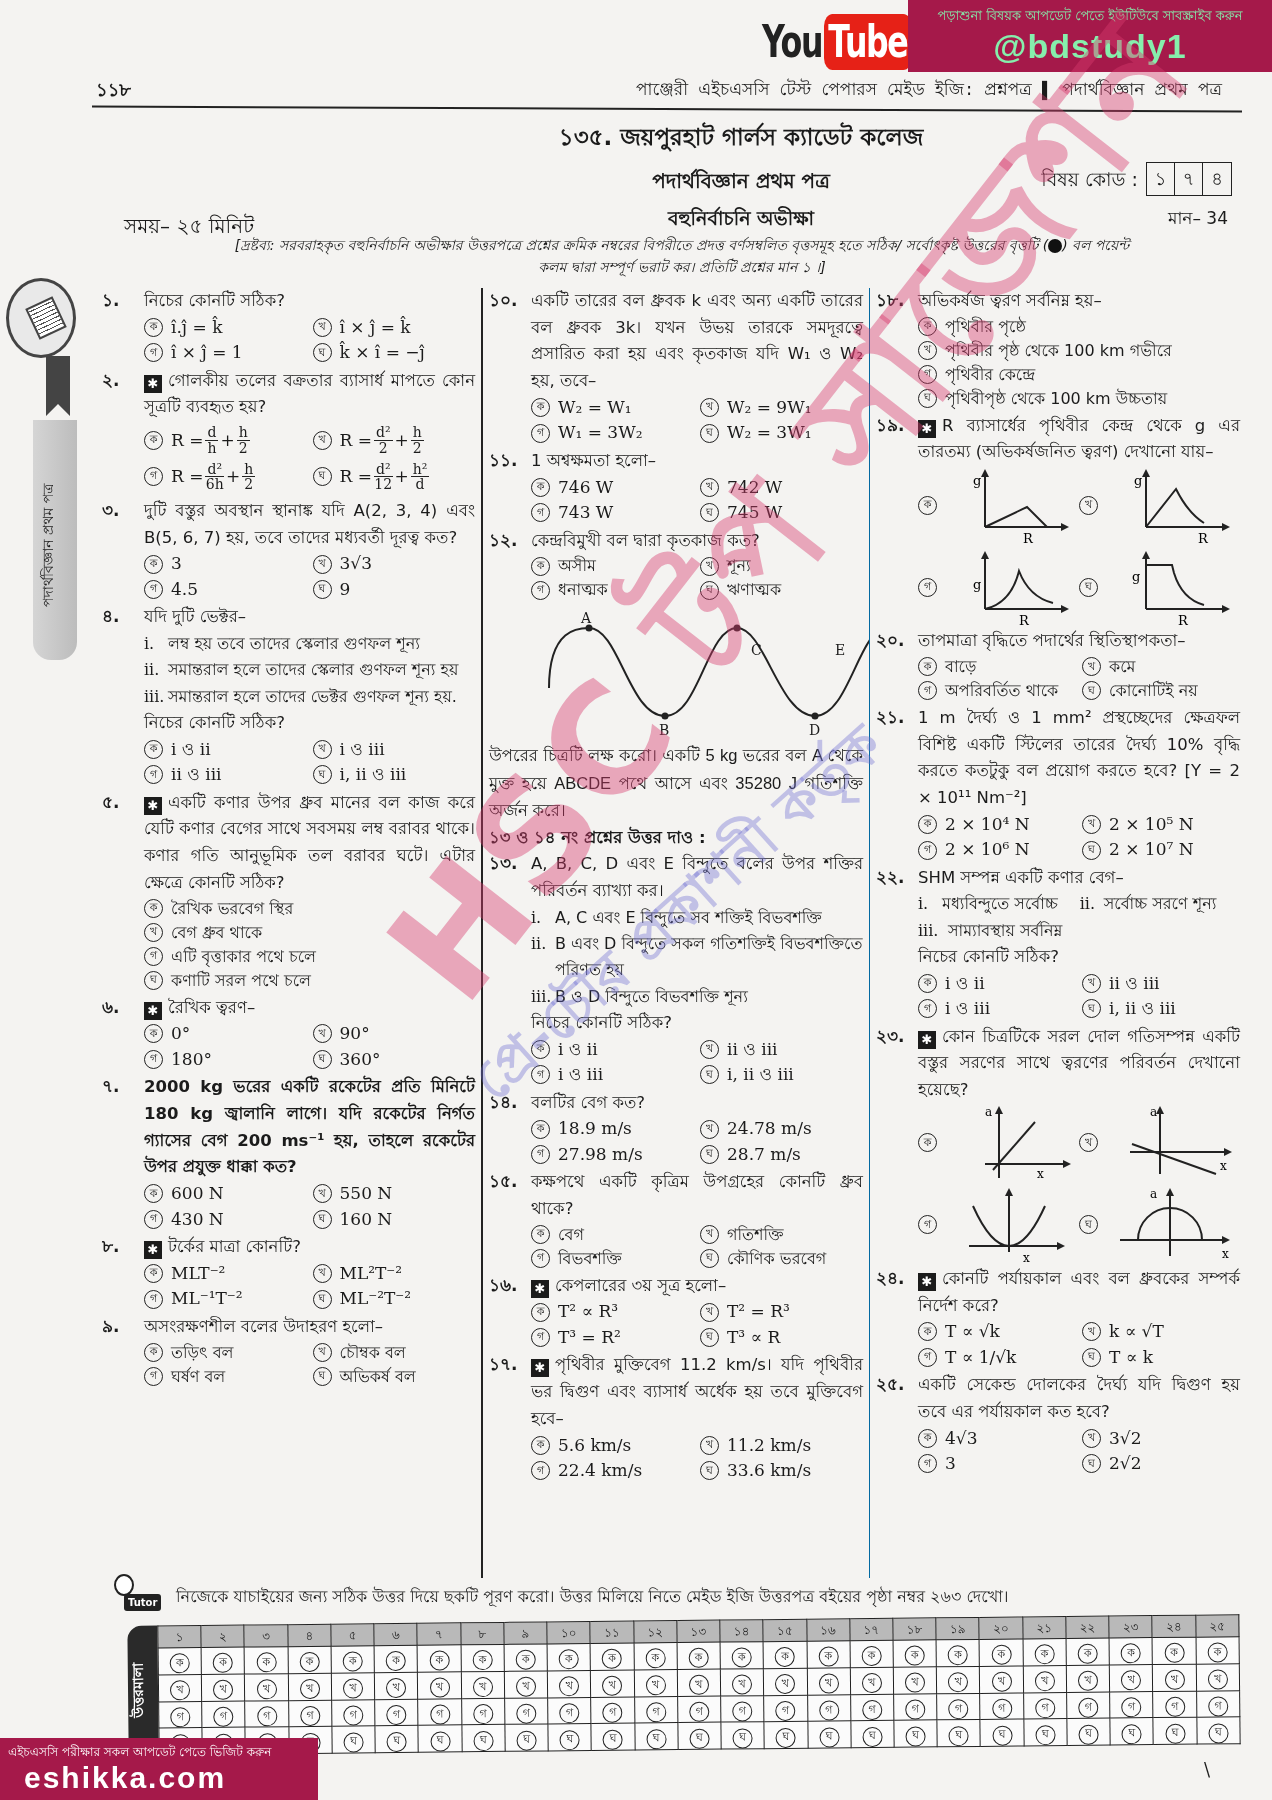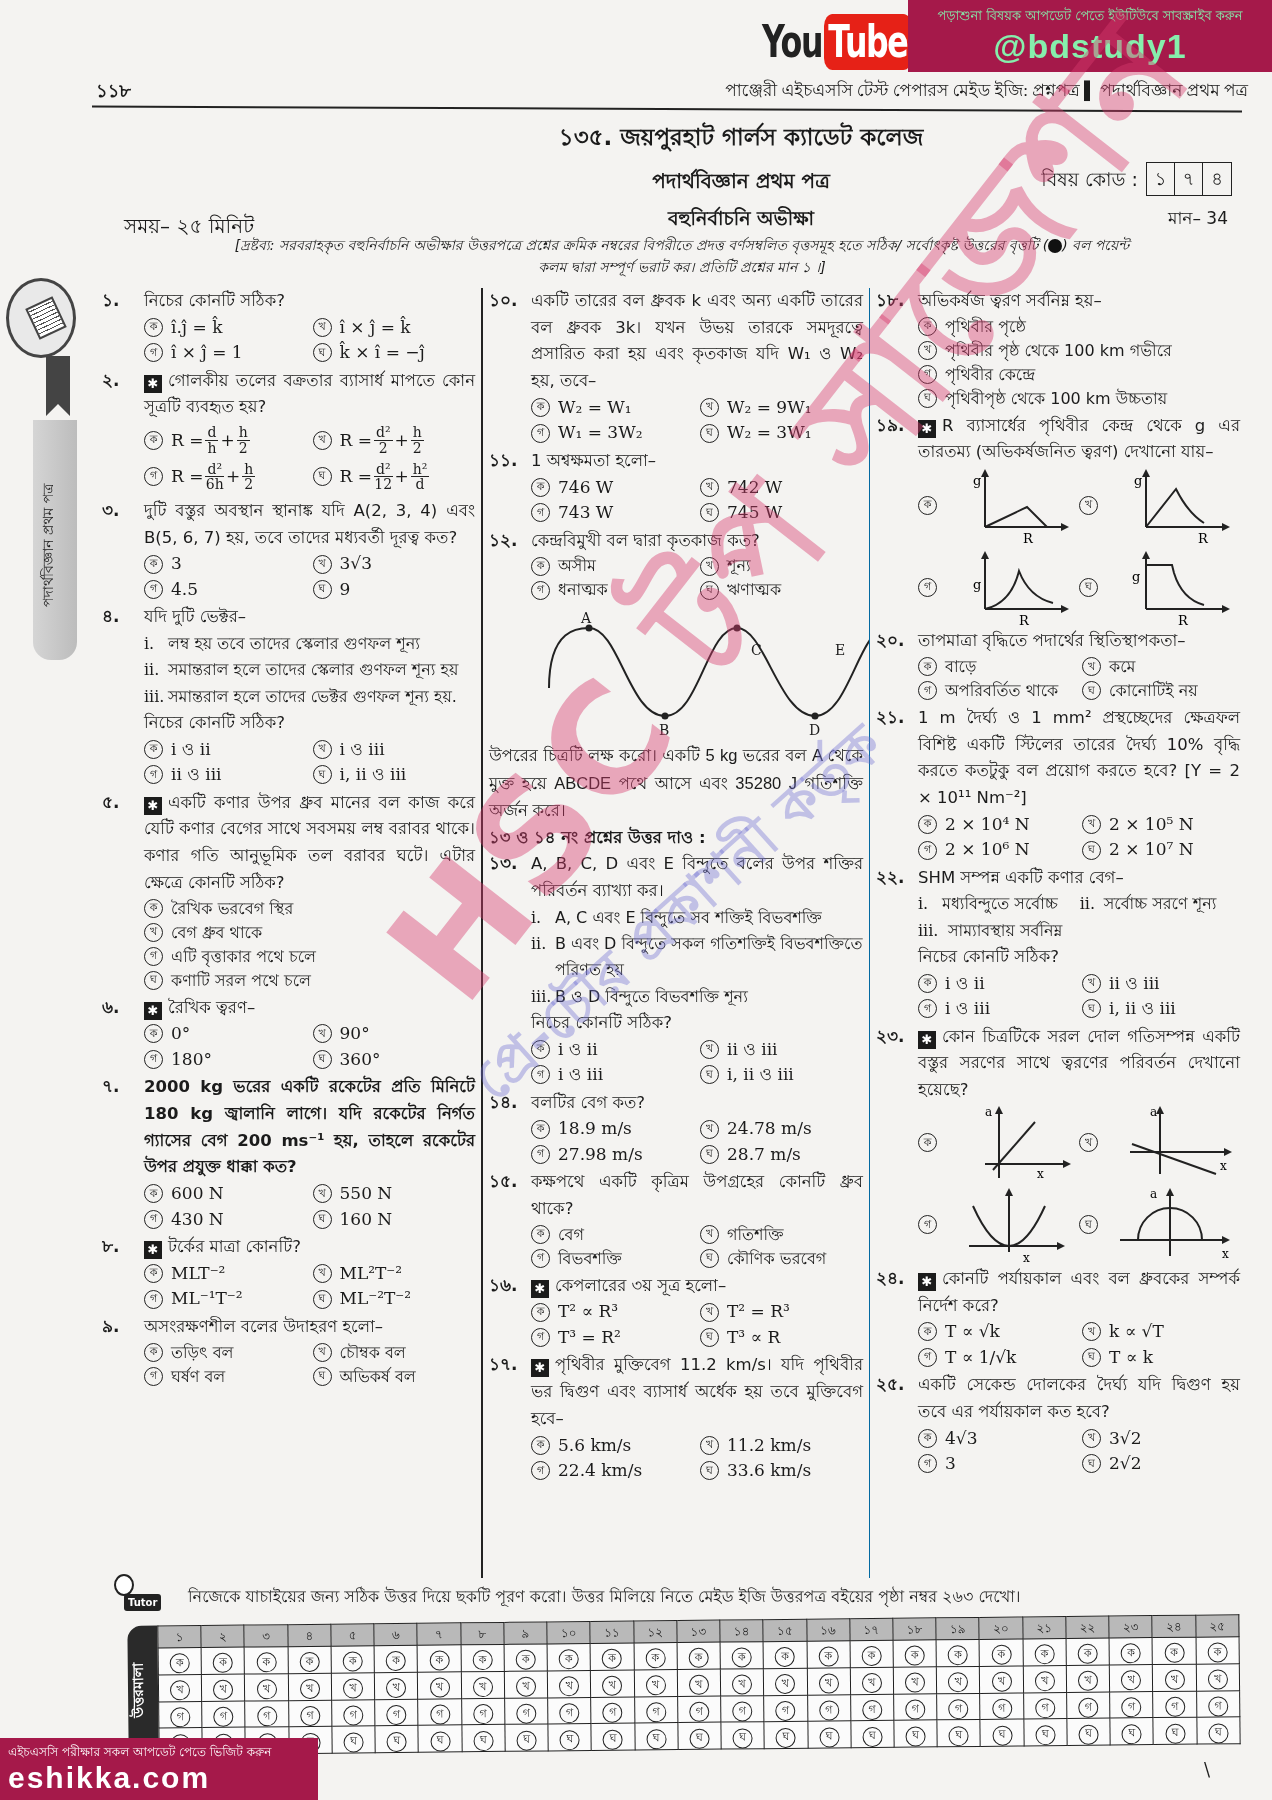--- a/index.html
+++ b/index.html
@@ -7,21 +7,21 @@
   body { position: relative; font-family: "DejaVu Serif", "Liberation Serif", serif; color: #1b1b1b; font-size: 17px; line-height: 1.5; }
 
   
   .yt-logo { position: absolute; left: 762px; top: 14px; height: 56px; display: flex; align-items: center; }
   .yt-you { font-family: "DejaVu Sans", sans-serif; font-weight: bold; font-size: 44px; color: #222; letter-spacing: -2px; transform: scaleX(0.72); transform-origin: left; display: inline-block; width: 62px; }
   .yt-tube { background: #e62117; color: #fff; font-family: "DejaVu Sans", sans-serif; font-weight: bold; font-size: 44px; border-radius: 12px; padding: 0 6px; letter-spacing: -2px; transform: scaleX(0.72); transform-origin: left; display: inline-block; line-height: 56px; }
   .promo-top { position: absolute; left: 908px; top: 0; width: 364px; height: 72px; background: #a5194a; color: #86efac; text-align: center; }
   .promo-top .line1 { font-family: "DejaVu Sans", sans-serif; font-size: 13px; padding-top: 6px; }
   .promo-top .line2 { font-family: "Liberation Sans", sans-serif; font-weight: bold; font-size: 34px; line-height: 40px; letter-spacing: 1px; }
 
-  .running-head { position: absolute; top: 76px; left: 92px; right: 16px; height: 30px; font-family: Liberation Serif, serif; }
+  .running-head { position: absolute; top: 76px; left: 92px; right: 42px; height: 30px; font-family: Liberation Mono, monospace; }
   .page-no { position: absolute; left: 4px; top: 2px; font-size: 18px; font-weight: bold; }
   .book-title { position: absolute; right: 8px; top: 2px; font-size: 17px; }
   .head-rule { position: absolute; left: 92px; right: 30px; top: 108px; border-top: 2.5px solid #222; transform: rotate(0.25deg); }
 
   
   .exam-head { position: absolute; top: 120px; left: 120px; right: 30px; height: 160px; }
   .college { position: absolute; left: 0; right: 0; top: 0; text-align: center; font-family: "DejaVu Sans", sans-serif; font-weight: bold; font-size: 23px; padding-left: 120px; }
   .paper { position: absolute; left: 0; right: 0; top: 46px; text-align: center; font-family: "DejaVu Sans", sans-serif; font-weight: bold; font-size: 20px; padding-left: 120px; }
   .subject-code { position: absolute; right: 10px; top: 42px; display: flex; align-items: center; font-family: "DejaVu Sans", sans-serif; font-size: 19px; }
   .code-box { display: flex; margin-left: 8px; border: 1.5px solid #222; }
@@ -74,34 +74,34 @@
 
   .graph-opts { display: grid; grid-template-columns: 1fr 1fr; padding-left: 42px; row-gap: 4px; }
   .graph-cell { display: flex; align-items: center; height: 78px; }
   .graph-cell svg { margin-left: 10px; }
 
   
   .wm-red { position: absolute; left: 330px; top: 600px; width: 640px; height: 300px; transform: rotate(-52deg); transform-origin: center; font-family: "DejaVu Sans", sans-serif; font-weight: bold; font-size: 150px; color: rgba(214, 60, 110, 0.42); letter-spacing: 4px; pointer-events: none; white-space: nowrap; }
   .wm-blue { position: absolute; left: 410px; top: 860px; width: 560px; transform: rotate(-42deg); font-family: "DejaVu Sans", sans-serif; font-weight: bold; font-size: 56px; color: rgba(110, 110, 210, 0.38); pointer-events: none; white-space: nowrap; }
 
   
-  .self-check { position: absolute; left: 110px; top: 1582px; right: 20px; height: 30px; font-family: "DejaVu Sans", sans-serif; font-size: 16px; display: flex; align-items: center; gap: 12px; }
+  .self-check { position: absolute; left: 110px; top: 1582px; right: 20px; height: 30px; font-family: "DejaVu Sans", sans-serif; font-size: 16px; display: flex; align-items: center; }
   .tutor-icon { width: 60px; height: 30px; position: relative; margin-right: 6px; }
   .tutor-head { position: absolute; left: 4px; top: -8px; width: 20px; height: 22px; border: 2px solid #222; border-radius: 50%; background: #fff; }
   .tutor-tag { position: absolute; left: 14px; top: 12px; background: #222; color: #fff; font-size: 10px; font-weight: bold; padding: 1px 4px; border-radius: 3px; font-family: "DejaVu Sans", sans-serif; }
   .answer-grid { position: absolute; left: 128px; top: 1620px; width: 1112px; height: 130px; display: flex; transform: rotate(-0.6deg); }
   .ag-label { width: 30px; background: #2a2a2a; color: #fff; border-radius: 14px 0 0 14px; writing-mode: vertical-rl; transform: rotate(180deg); text-align: center; font-family: "DejaVu Sans", sans-serif; font-size: 14px; font-weight: bold; border-radius: 0 14px 14px 0; }
   table.ag { border-collapse: collapse; flex: 1; }
   table.ag th { background: #b9b9b9; height: 22px; font-family: "DejaVu Sans", sans-serif; font-size: 12px; font-weight: normal; border: 1.2px solid #222; }
   table.ag td { height: 26px; border: 1.2px solid #222; text-align: center; background: #fbfbfb; }
   .bubble { display: inline-flex; align-items: center; justify-content: center; width: 20px; height: 20px; border: 1.4px solid #222; border-radius: 50%; font-size: 11px; font-family: "DejaVu Sans", sans-serif; }
 
   .promo-bottom { position: absolute; left: 0; top: 1738px; width: 318px; height: 62px; background: #a5194a; color: #fff; }
   .promo-bottom .line1 { font-family: "DejaVu Sans", sans-serif; font-size: 12px; padding: 5px 0 0 8px; }
-  .promo-bottom .line2 { font-family: "Liberation Sans", sans-serif; font-weight: bold; font-size: 30px; line-height: 34px; padding-left: 8px; letter-spacing: 2px; }
+  .promo-bottom .line2 { font-family: "Liberation Sans", sans-serif; font-weight: bold; font-size: 30px; line-height: 34px; padding-left: 24px; letter-spacing: 2px; }
   .page-mark { position: absolute; right: 62px; top: 1756px; font-size: 18px; }
 </style>
 </head>
 <body>
 
 <div class="yt-logo">
   <span class="yt-you">You</span>
   <span class="yt-tube">Tube</span>
 </div>
 <div class="promo-top">

